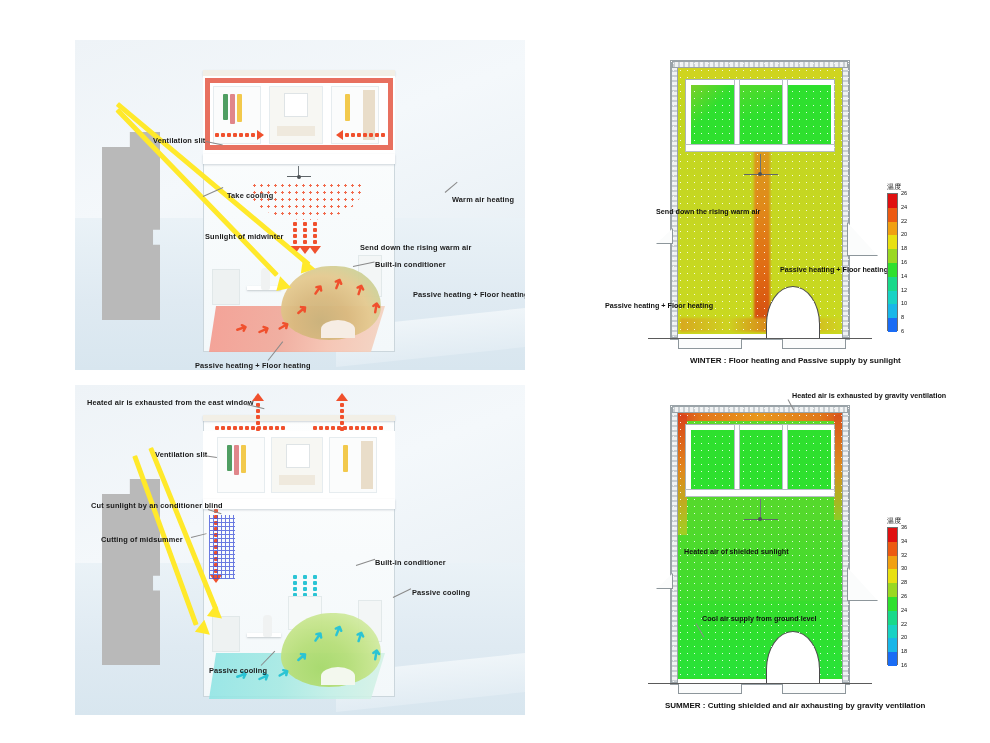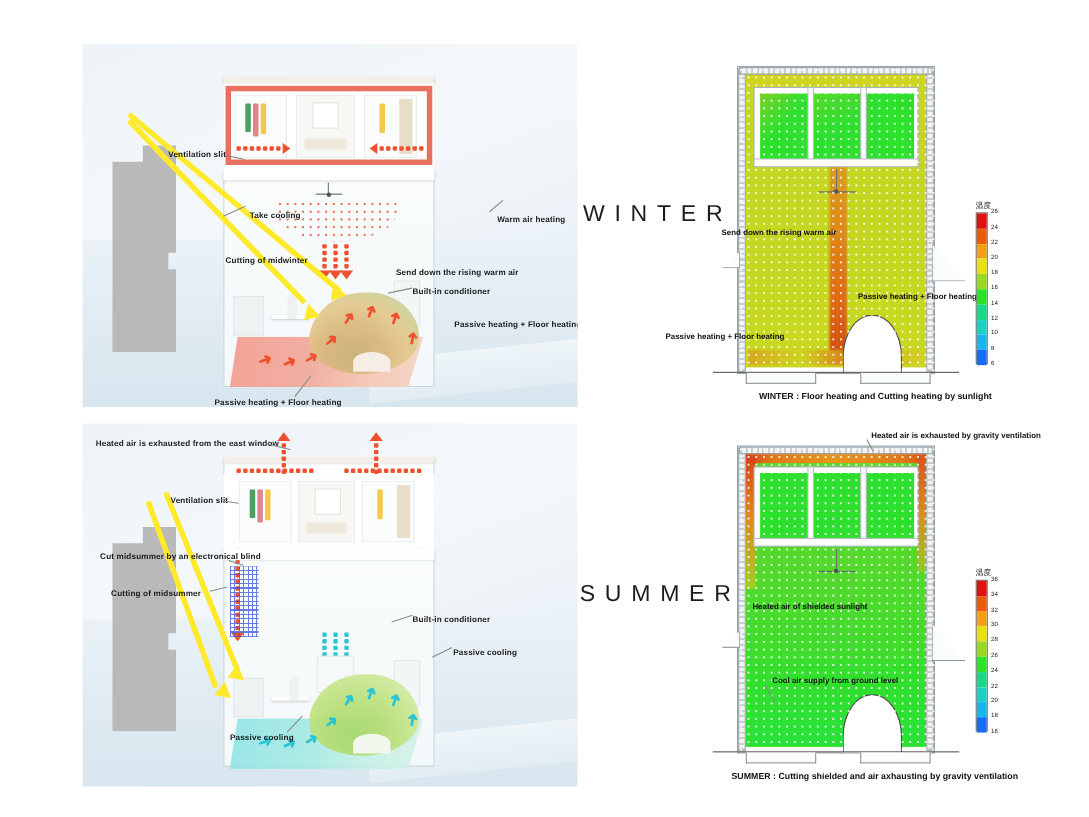--- a/index.html
+++ b/index.html
@@ -284,21 +284,21 @@
     <div class="sun-head" style="left:222px;top:222px;transform:rotate(40deg);"></div>
     <div class="sunbeam" style="left:44px;top:68px;width:230px;height:5px;transform:rotate(46deg);"></div>
     <div class="sun-head" style="left:198px;top:240px;transform:rotate(46deg);"></div>
 
     <div class="lbl" style="left:78px;top:96px;">Ventilation slit</div>
     <div class="leader" style="left:131px;top:101px;width:17px;transform:rotate(12deg);"></div>
 
     <div class="lbl" style="left:152px;top:151px;">Take cooling</div>
     <div class="leader" style="left:128px;top:156px;width:22px;transform:rotate(-24deg);"></div>
 
-    <div class="lbl" style="left:130px;top:192px;">Cutting of midwinter</div>
+    <div class="lbl" style="left:130px;top:192px;">Sunlight of midwinter</div>
 
     <div class="lbl" style="left:377px;top:155px;">Warm air heating</div>
     <div class="leader" style="left:370px;top:152px;width:16px;transform:rotate(-40deg);"></div>
 
     <div class="lbl" style="left:285px;top:203px;">Send down the rising warm air</div>
     <div class="lbl" style="left:300px;top:220px;">Built-in conditioner</div>
     <div class="leader" style="left:278px;top:226px;width:22px;transform:rotate(-12deg);"></div>
 
     <div class="lbl" style="left:338px;top:250px;">Passive heating + Floor heating</div>
     <div class="lbl" style="left:120px;top:321px;">Passive heating + Floor heating</div>
@@ -470,38 +470,36 @@
     <div class="sun-head" style="left:130px;top:222px;transform:rotate(68deg);"></div>
     <div class="sunbeam" style="left:62px;top:70px;width:180px;height:5px;transform:rotate(70deg);"></div>
     <div class="sun-head" style="left:118px;top:238px;transform:rotate(70deg);"></div>
 
     <div class="lbl" style="left:12px;top:13px;">Heated air is exhausted from the east window</div>
     <div class="leader" style="left:168px;top:18px;width:22px;transform:rotate(14deg);"></div>
 
     <div class="lbl" style="left:80px;top:65px;">Ventilation slit</div>
     <div class="leader" style="left:128px;top:70px;width:14px;transform:rotate(8deg);"></div>
 
-    <div class="lbl" style="left:16px;top:116px;">Cut midsummer by an electronical blind</div>
+    <div class="lbl" style="left:16px;top:116px;">Cut sunlight by an conditioner blind</div>
     <div class="leader" style="left:133px;top:124px;width:14px;transform:rotate(18deg);"></div>
 
     <div class="lbl" style="left:26px;top:150px;">Cutting of midsummer</div>
     <div class="leader" style="left:116px;top:152px;width:16px;transform:rotate(-14deg);"></div>
 
     <div class="lbl" style="left:300px;top:173px;">Built-in conditioner</div>
     <div class="leader" style="left:281px;top:180px;width:20px;transform:rotate(-18deg);"></div>
 
     <div class="lbl" style="left:337px;top:203px;">Passive cooling</div>
     <div class="leader" style="left:318px;top:212px;width:20px;transform:rotate(-26deg);"></div>
 
     <div class="lbl" style="left:134px;top:281px;">Passive cooling</div>
     <div class="leader" style="left:186px;top:280px;width:20px;transform:rotate(-46deg);"></div>
   </div>
 
-  <div class="season" id="winter-heading">WINTER</div>
-  <div class="season" id="summer-heading">SUMMER</div>
 
   <div class="cfd" id="winter-cfd">
     <div class="cfd-body">
       <div class="cfd-outline"></div>
 
       <div class="field" style="left:8px;top:6px;right:8px;bottom:6px;
                   background:linear-gradient(180deg,#cbd821 0%,#c3d620 18%,#c6d722 60%,#c9d91f 100%);"></div>
 
       <div class="field" style="left:84px;top:64px;width:16px;height:206px;
                   background:linear-gradient(180deg,#d8a41f 0%,#e08a1a 40%,#e06a14 72%,#d24a10 100%);
@@ -566,21 +564,21 @@
           <div class="legend-tick" style="top: 55.2px;">18</div>
           <div class="legend-tick" style="top: 69px;">16</div>
           <div class="legend-tick" style="top: 82.8px;">14</div>
           <div class="legend-tick" style="top: 96.6px;">12</div>
           <div class="legend-tick" style="top: 110.4px;">10</div>
           <div class="legend-tick" style="top: 124.2px;">8</div>
           <div class="legend-tick" style="top: 138px;">6</div>
         </div>
     </div>
 
-    <div class="caption" style="left:30px;top:296px;">WINTER : Floor heating and Cutting heating by sunlight</div>
+    <div class="caption" style="left:30px;top:296px;">WINTER : Floor heating and Passive supply by sunlight</div>
   </div>
 
   <div class="cfd" id="summer-cfd">
     <div class="cfd-body">
       <div class="cfd-outline"></div>
 
       <div class="field" style="left:8px;top:6px;right:8px;bottom:6px;
                   background:linear-gradient(180deg,#5fd92b 0%,#53d92c 40%,#3ddd2d 72%,#2fe02e 100%);"></div>
 
       <div class="field" style="left:8px;top:5px;right:8px;height:11px;

